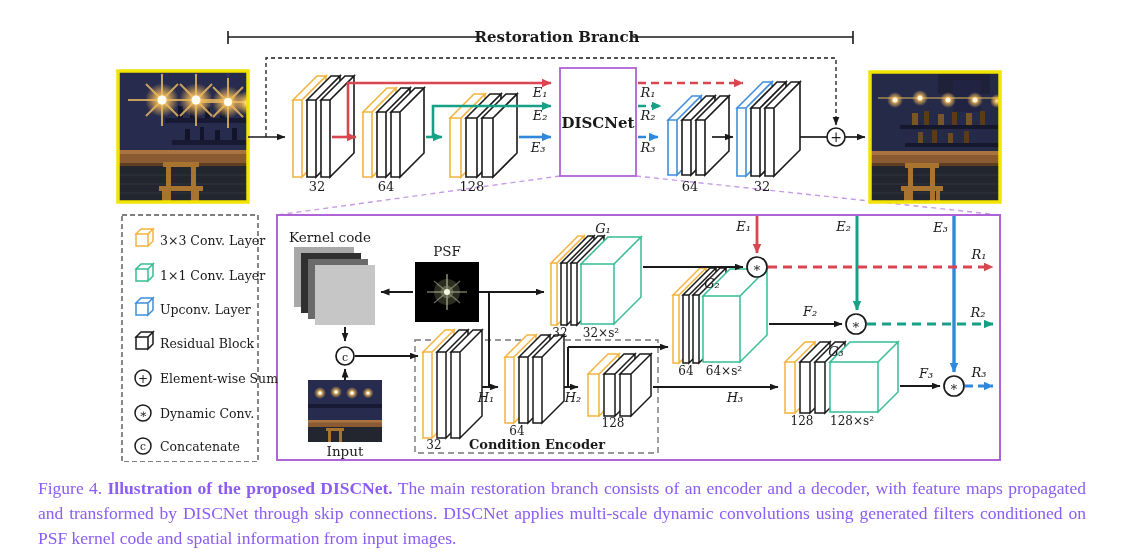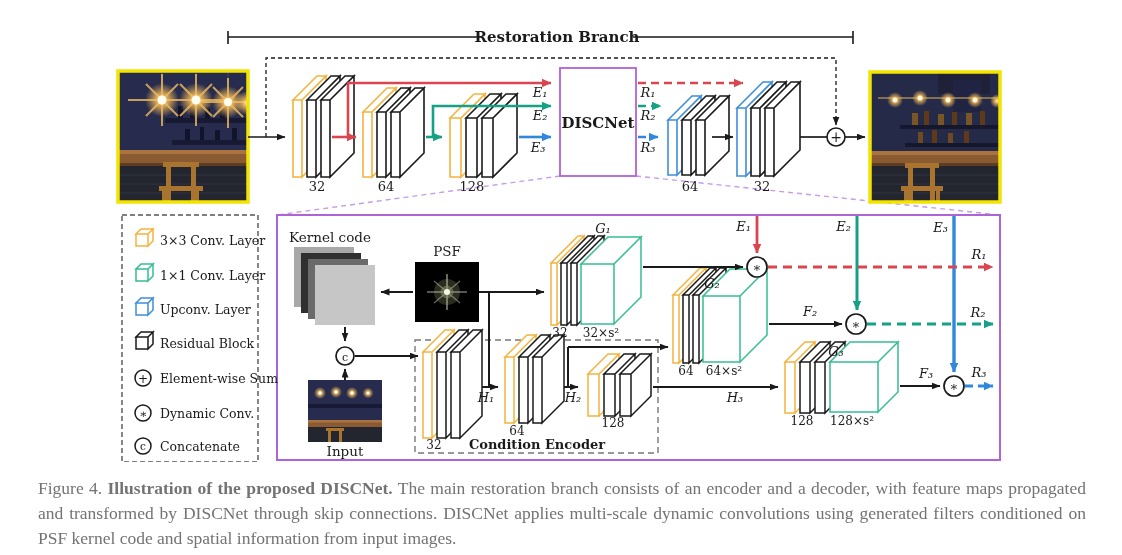--- a/index.html
+++ b/index.html
@@ -1,21 +1,21 @@
 <!DOCTYPE html>
 <html><head>
 <meta charset="utf-8">
 <style>
   html,body{margin:0;padding:0;background:#ffffff;}
   .page{position:relative;width:1122px;height:555px;background:#ffffff;overflow:hidden;
         font-family:"DejaVu Serif", serif;border-radius:29px;}
   .diagram{position:absolute;left:0;top:0;}
   .caption{position:absolute;left:38px;top:476px;width:1048px;
            font-family:"Liberation Serif", serif;font-size:17.5px;line-height:25px;
-           color:#737373;text-align:justify;}
+           color:#8b5cf6;text-align:justify;}
   .caption b{font-weight:bold;}
   svg text{font-family:"DejaVu Serif", serif;fill:#1a1a1a;}
   .t-it{font-style:italic;}
   .t-b{font-weight:bold;}
 </style>
 </head>
 <body>
 
 <div class="page">
 <svg class="diagram" width="1122" height="462" viewBox="0 0 1122 462">

